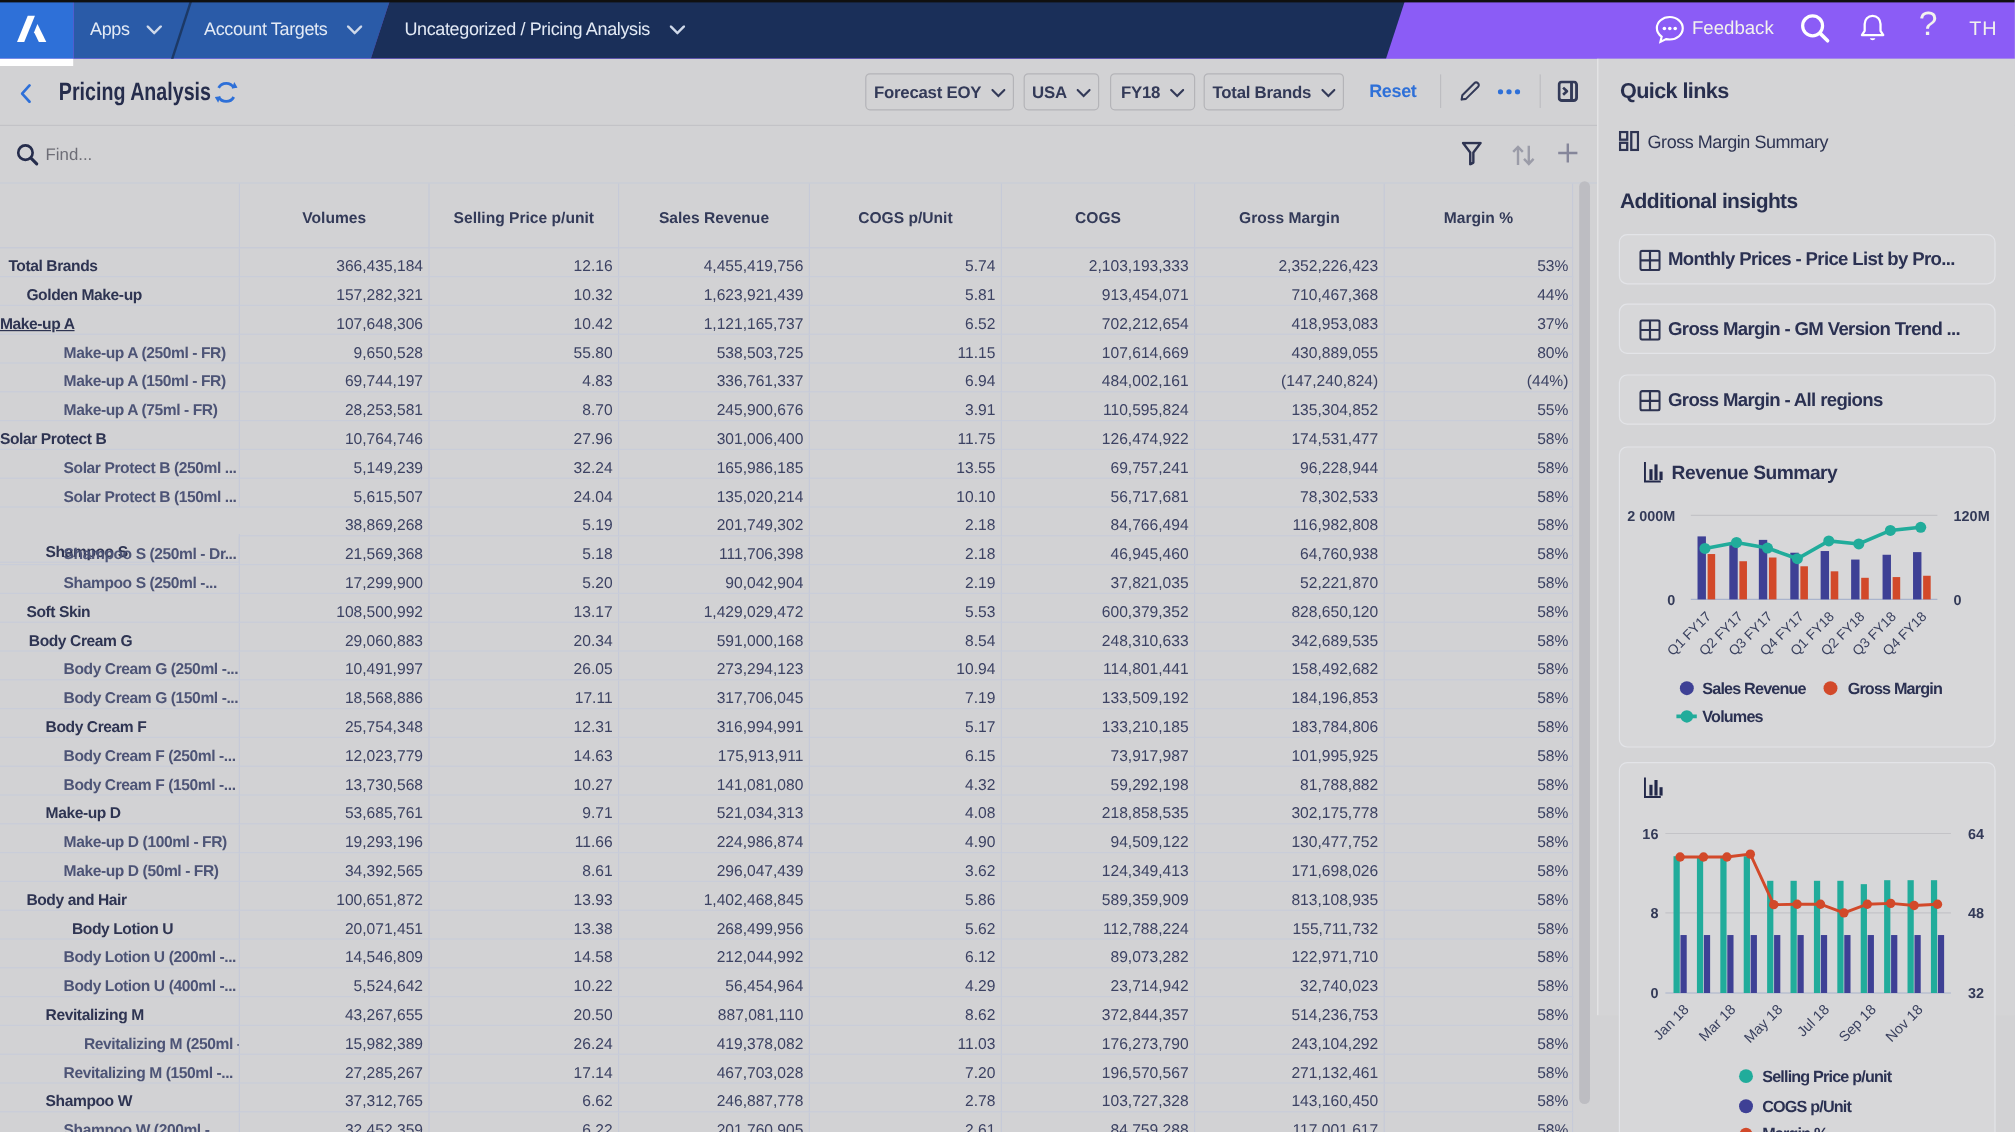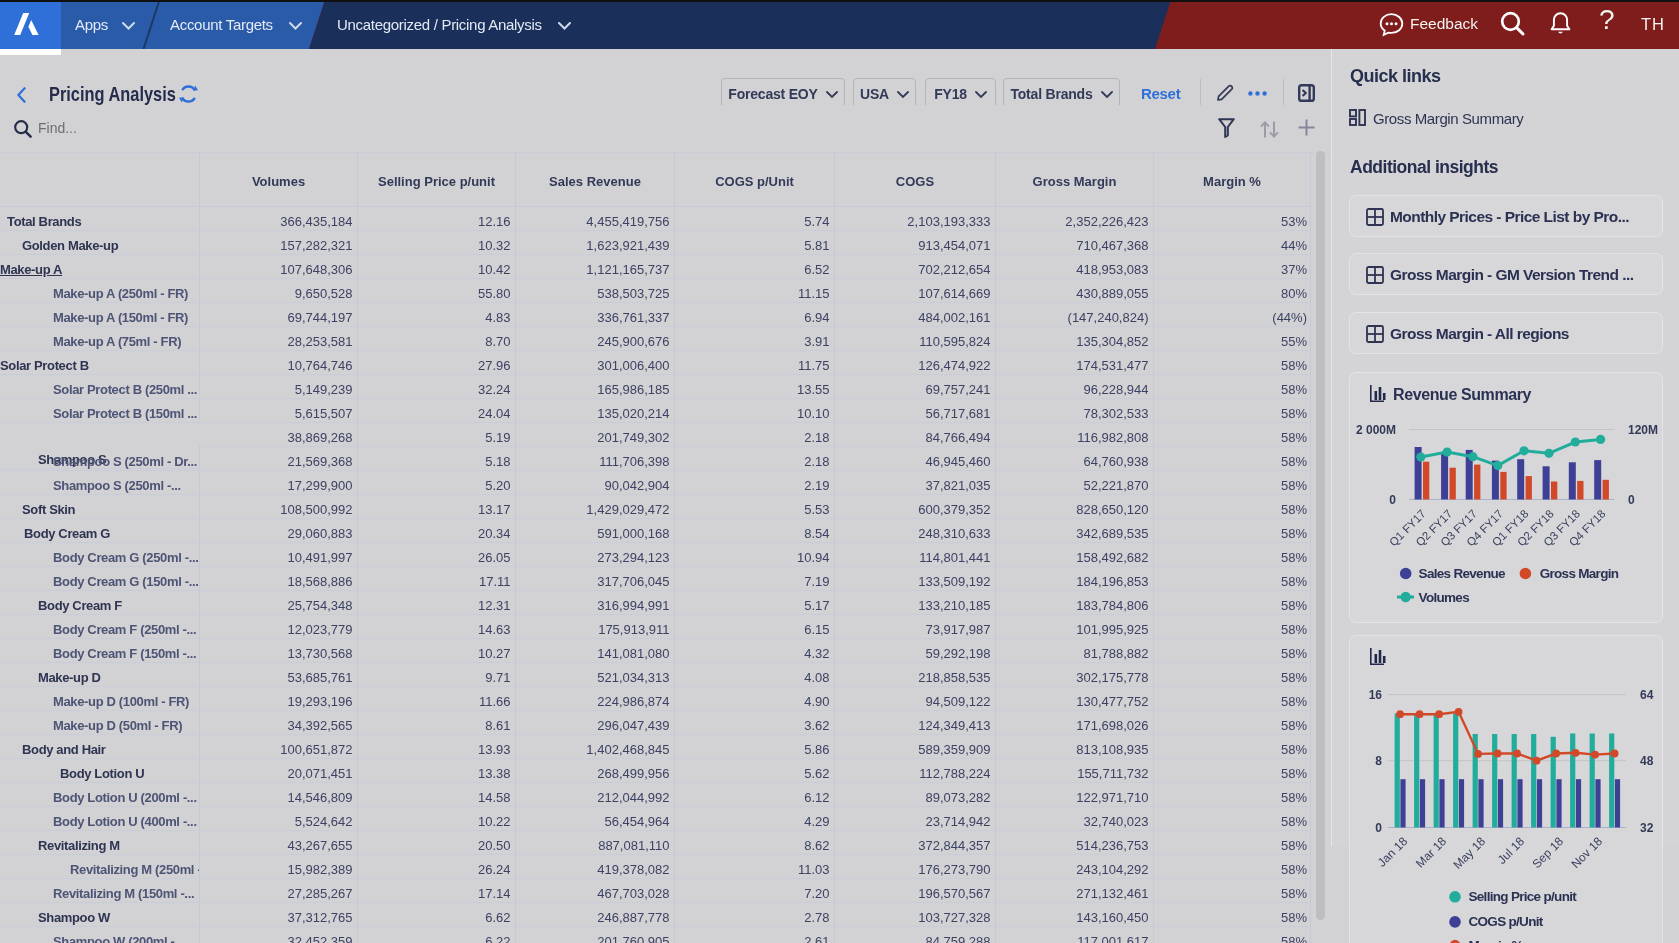--- a/index.html
+++ b/index.html
@@ -1,31 +1,31 @@
 <!DOCTYPE html>
 <html><head>
 <meta charset="utf-8">
 <style>
 * { margin:0; padding:0; box-sizing:border-box; }
 html,body { width:1679px; height:943px; overflow:hidden; background:#d2d2d4;
   font-family:"Liberation Sans", sans-serif; }
-#topnav { position:absolute; left:0; top:0; width:1679px; height:49px; background:#7f1d1d; overflow:hidden; }
+#topnav { position:absolute; left:0; top:0; width:1679px; height:49px; background:#8b5cf6; overflow:hidden; }
 #topnav .hairline { position:absolute; left:0; top:0; width:1679px; height:2px; background:#101010; z-index:9; }
 .seg { position:absolute; top:0; height:49px; }
 #seg-band { left:61px; width:264px; background:#2a5ba8; clip-path:polygon(0 0,264px 0,248px 49px,0 49px); }
 #seg-slash { left:140px; width:24px; background:transparent; }
 #seg-slash:before { content:""; position:absolute; left:10px; top:-4px; width:2px; height:60px; background:#1c3966; transform:rotate(18deg); }
 #seg-dark { left:303px; width:868px; background:#1a2f59; clip-path:polygon(22px 0,868px 0,852px 49px,6px 49px); }
 #seg-tile { left:0; width:61px; background:#2e70d8; }
 #tile-strip { position:absolute; left:0; top:49px; width:61px; height:6px; background:#ffffff; }
 .navtxt { position:absolute; top:0; height:49px; line-height:50px; color:#e3eaf5; font-size:15px; letter-spacing:-0.3px; }
 #nav-right { position:absolute; left:0; top:0; width:1679px; height:49px; }
 #logoA { position:absolute; left:14px; top:13px; }
 
-#bar2 { position:absolute; left:0; top:17px; width:1355px; height:105px; background:transparent;text-align:center; }
+#bar2 { position:absolute; left:0; top:0px; width:1355px; height:105px; background:transparent;text-align:center; }
 #bar2line { position:absolute; left:0; top:104px; width:1679px; height:1px; background:#c3c3c7; }
 #backchev { position:absolute; left:17px; top:70px; }
 #title { position:absolute; left:49px; top:65px; font-size:21px; font-weight:bold; color:#262d4c; transform:scaleX(0.78); transform-origin:left center; white-space:nowrap; }
 #refresh { position:absolute; left:179px; top:67px; }
 .fbtn { position:absolute; top:61px; height:31px; border:1px solid #b4b4b8; border-radius:4px; color:#333a58; font-size:14px; font-weight:bold; letter-spacing:-0.2px; display:flex; align-items:center; justify-content:center; gap:8px; }
 #reset { position:absolute; top:61px; left:1141px; height:31px; line-height:31px; color:#2e70d8; font-size:15px; font-weight:bold; letter-spacing:-0.3px; }
 .vsep { position:absolute; top:62px; width:1px; height:28px; background:#bdbdc1; }
 
 #findbar { position:absolute; left:0; top:105px; width:1679px; height:48px; background:#d2d2d4; border-bottom:1px solid #c9cdd7; }
 #findtxt { position:absolute; left:38px; top:15px; font-size:14px; color:#6d6d76; }

